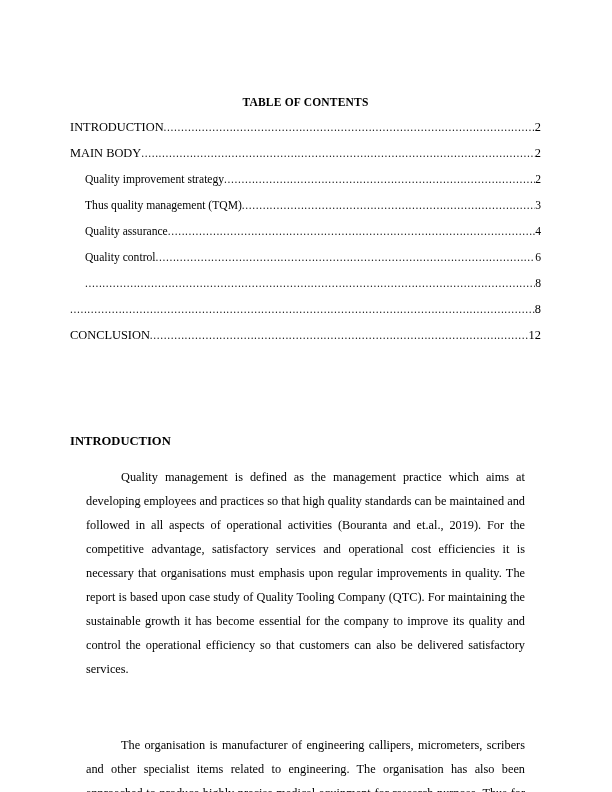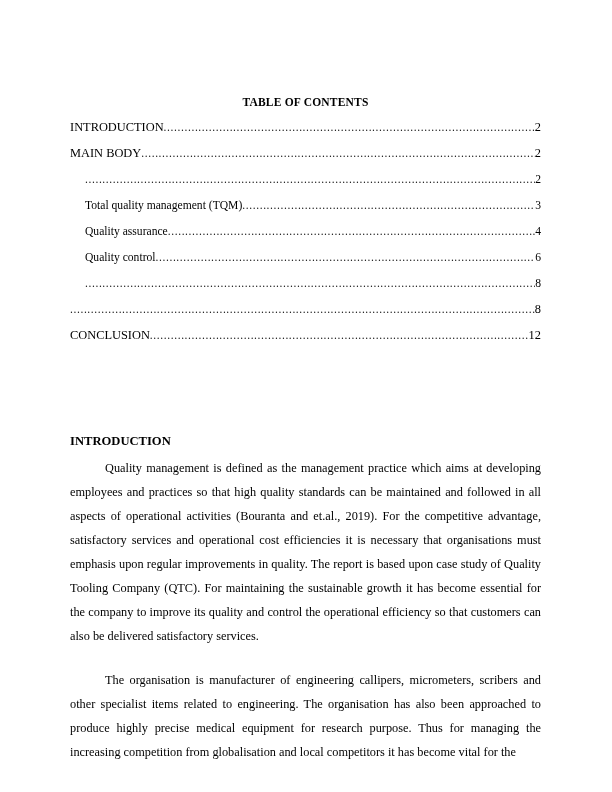--- a/index.html
+++ b/index.html
@@ -79,21 +79,21 @@
     font-weight: bold;
     font-size: 12.6px;
     line-height: 16px;
     margin: 0 0 7px 0;
   }
   .body-para {
     font-size: 12.3px;
     line-height: 24px;
     text-align: justify;
     text-indent: 35px;
-    margin: 0;
+    margin: 16px;
     hyphens: none;
   }
   .para-gap {
     height: 20px;
   }
 </style>
 </head>
 <body>
 
 <div class="page">
@@ -106,25 +106,26 @@
           <span class="toc-label">INTRODUCTION</span>
           <span class="toc-dots">...............................................................................................................................................................</span>
           <span class="toc-page">2</span>
         </div>
         <div class="toc-entry">
           <span class="toc-label">MAIN BODY</span>
           <span class="toc-dots">...............................................................................................................................................................</span>
           <span class="toc-page">2</span>
         </div>
         <div class="toc-entry level-2">
+          <span class="toc-label">Quality improvement strategy</span>
           <span class="toc-dots">...............................................................................................................................................................</span>
           <span class="toc-page">2</span>
         </div>
         <div class="toc-entry level-2">
-          <span class="toc-label">Total quality management (TQM)</span>
+          <span class="toc-label">Thus quality management (TQM)</span>
           <span class="toc-dots">...............................................................................................................................................................</span>
           <span class="toc-page">3</span>
         </div>
         <div class="toc-entry level-2">
           <span class="toc-label">Quality assurance</span>
           <span class="toc-dots">...............................................................................................................................................................</span>
           <span class="toc-page">4</span>
         </div>
         <div class="toc-entry level-2">
           <span class="toc-label">Quality control</span>

